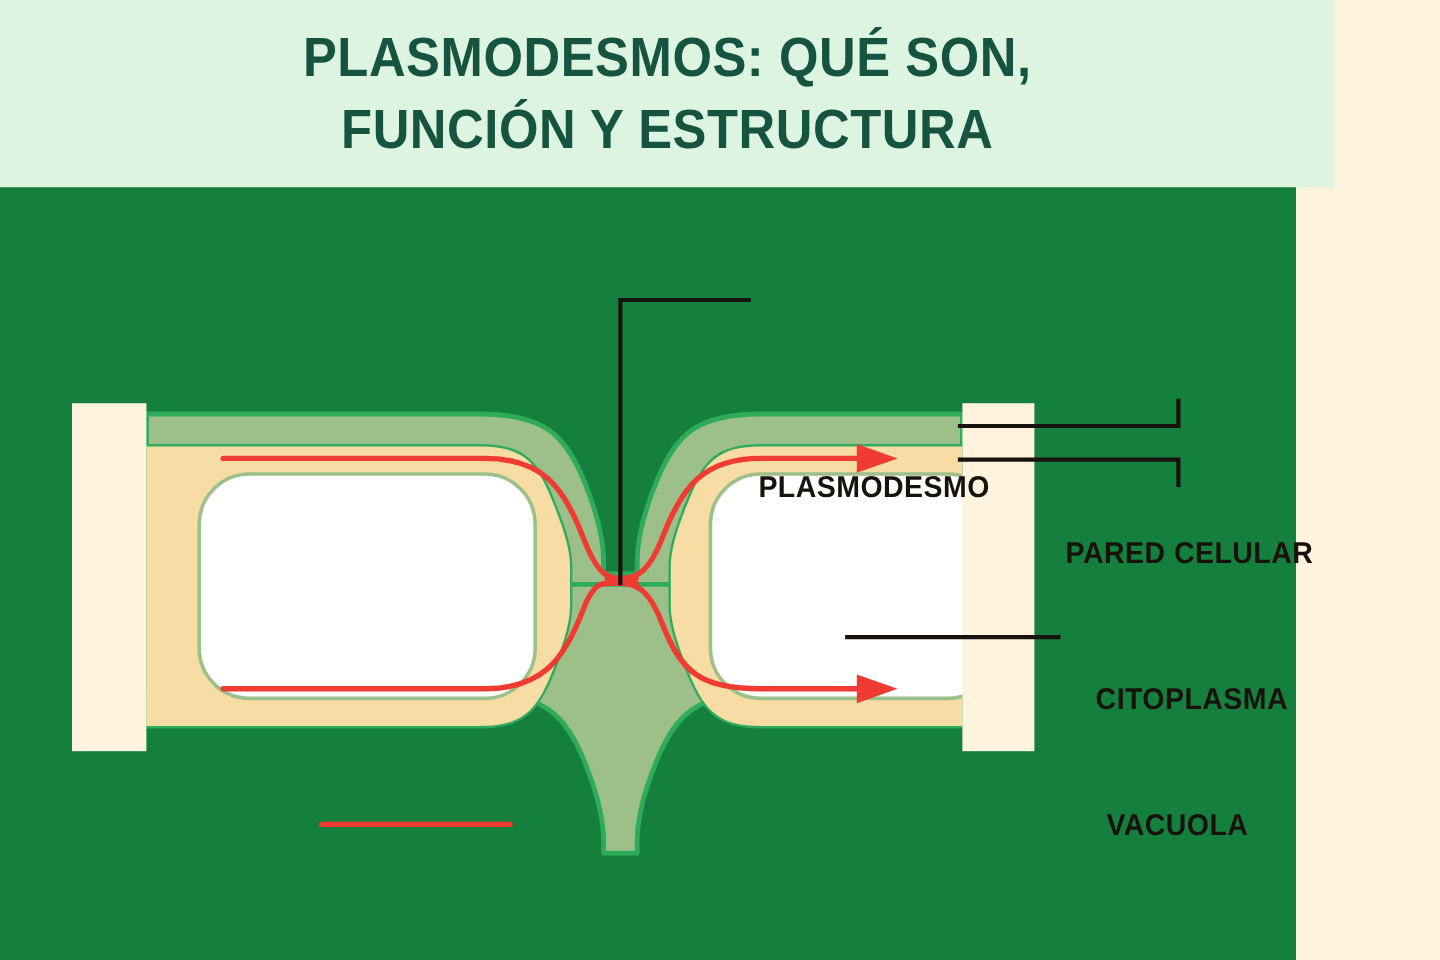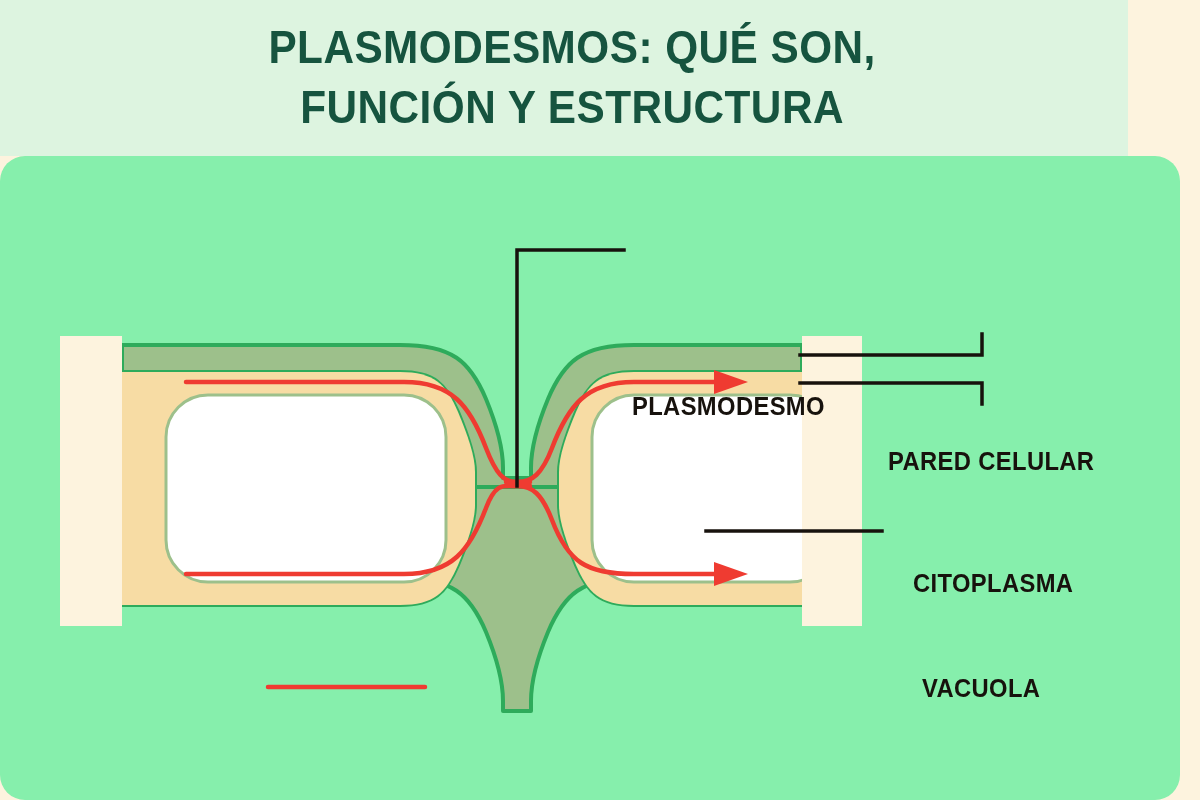--- a/index.html
+++ b/index.html
@@ -18,45 +18,43 @@
   #header-band {
     position: absolute;
     left: 0;
     top: 0;
     width: 1112px;
     height: 156px;
     background: #ddf4e0;
     display: flex;
     align-items: center;
     justify-content: center;
-    padding-left: 16px;
   }
   #page-title {
     margin: 0;
     text-align: center;
     color: #16543f;
     font-family: "Liberation Sans Narrow", "Liberation Sans", sans-serif;
     font-size: 46px;
     font-weight: bold;
     line-height: 1.3;
     letter-spacing: 0.5px;
     transform: scaleX(0.92);
   }
   #page-title .title-line {
     display: block;
     white-space: nowrap;
   }
   #canvas-area {
     position: absolute;
     left: 0;
     top: 156px;
-    width: 1180px;
+    width: 1080px;
     height: 644px;
-    background: #86efac;
-    border-radius: 25px;
+    background: #15803d;
   }
   #diagram-svg {
     position: absolute;
     left: 0;
     top: 0;
   }
   .diagram-label {
     position: absolute;
     color: #17120d;
     font-family: "Liberation Sans Narrow", "Liberation Sans", sans-serif;

